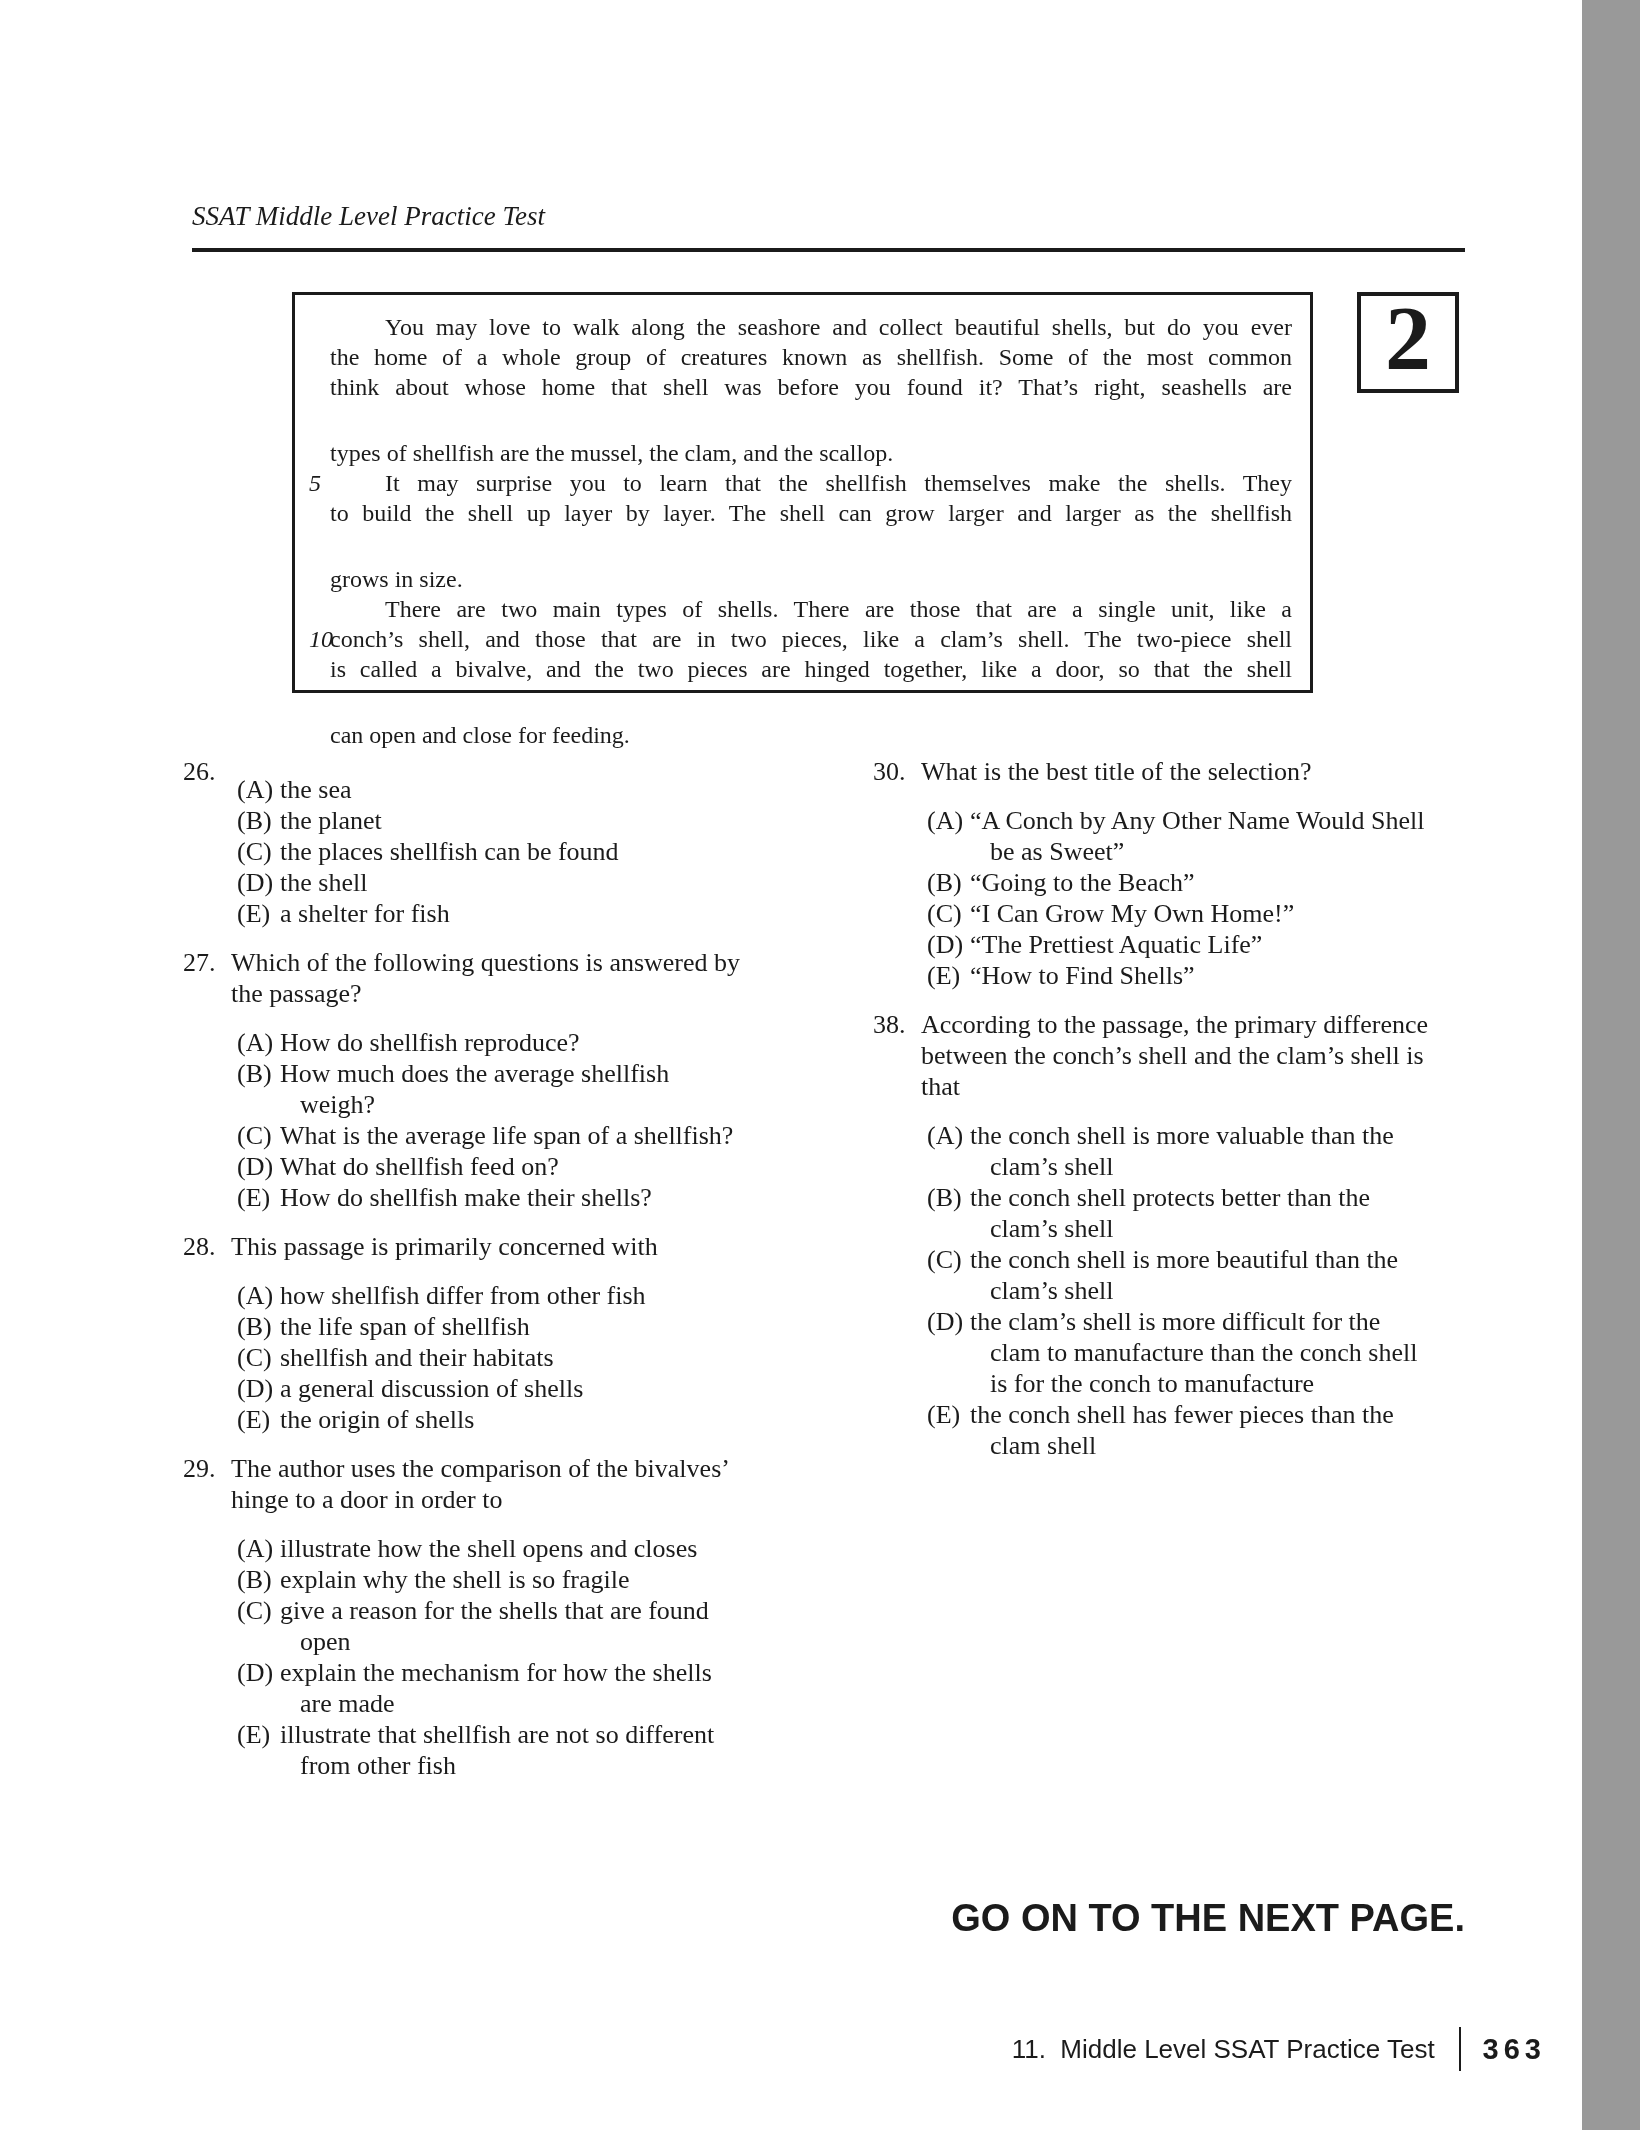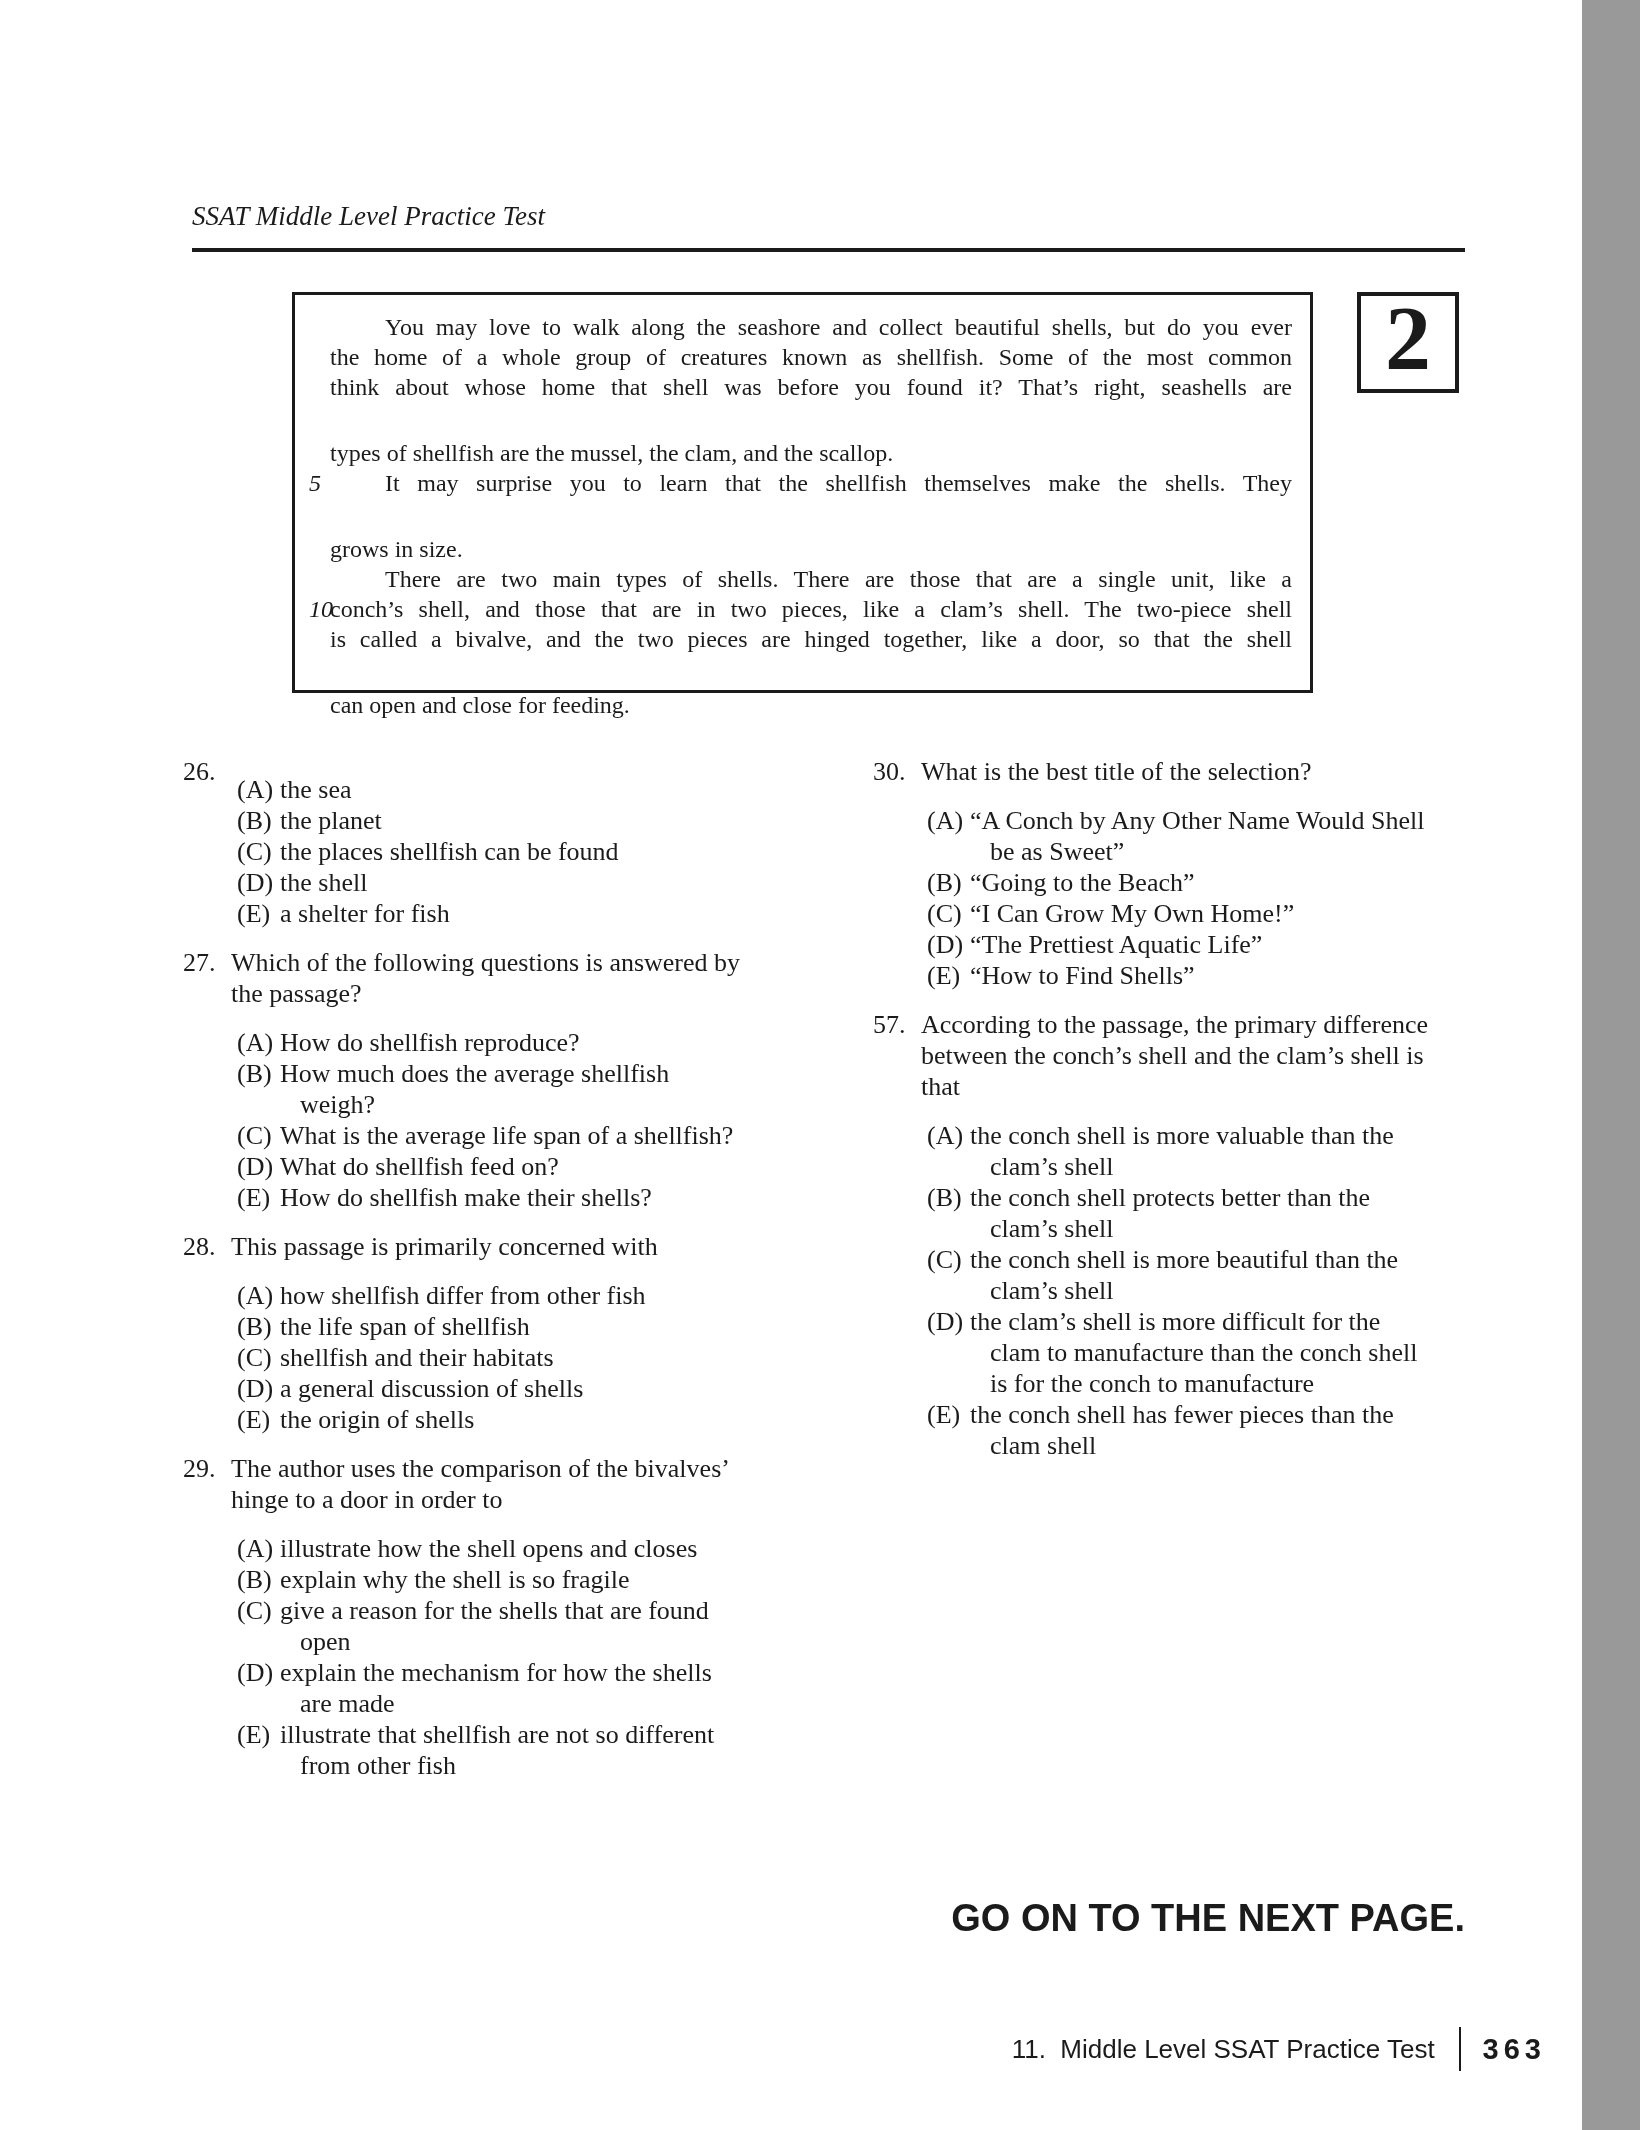--- a/index.html
+++ b/index.html
@@ -118,20 +118,21 @@
 <div class="running-head">SSAT Middle Level Practice Test</div>
 <div class="head-rule"></div>
 
 <div class="passage-box">
   <div>
       <div class="pline indent"><span>You may love to walk along the seashore and collect beautiful shells, but do you ever</span></div>
       <div class="pline"><span>the home of a whole group of creatures known as shellfish. Some of the most common</span></div>
       <div class="pline"><span>think about whose home that shell was before you found it? That’s right, seashells are</span></div>
       <div class="pline pend"><span>types of shellfish are the mussel, the clam, and the scallop.</span></div>
       <div class="pline indent"><span class="lnum">5</span><span>It may surprise you to learn that the shellfish themselves make the shells. They</span></div>
+      <div class="pline"><span>to build the shell up layer by layer. The shell can grow larger and larger as the shellfish</span></div>
       <div class="pline pend"><span>grows in size.</span></div>
       <div class="pline indent"><span>There are two main types of shells. There are those that are a single unit, like a</span></div>
       <div class="pline"><span class="lnum">10</span><span>conch’s shell, and those that are in two pieces, like a clam’s shell. The two-piece shell</span></div>
       <div class="pline"><span>is called a bivalve, and the two pieces are hinged together, like a door, so that the shell</span></div>
       <div class="pline pend"><span>can open and close for feeding.</span></div>
     </div>
 </div>
 
 <div class="section-box">
   <span class="big-num">2</span>
@@ -280,21 +281,21 @@
             <span class="opt-text">“The Prettiest Aquatic Life”</span>
           </div>
           <div class="opt">
             <span class="letter">(E)</span>
             <span class="opt-text">“How to Find Shells”</span>
           </div>
         </div>
       </div>
     </div>
     <div class="question">
-      <div class="qnum">57.</div>
+      <div class="qnum">38.</div>
       <div class="qbody">
         <div class="stem">According to the passage, the primary difference
 between the conch’s shell and the clam’s shell is
 that</div>
         <div class="options">
           <div class="opt">
             <span class="letter">(A)</span>
             <span class="opt-text">the conch shell is more valuable than the
 clam’s shell</span>
           </div>

